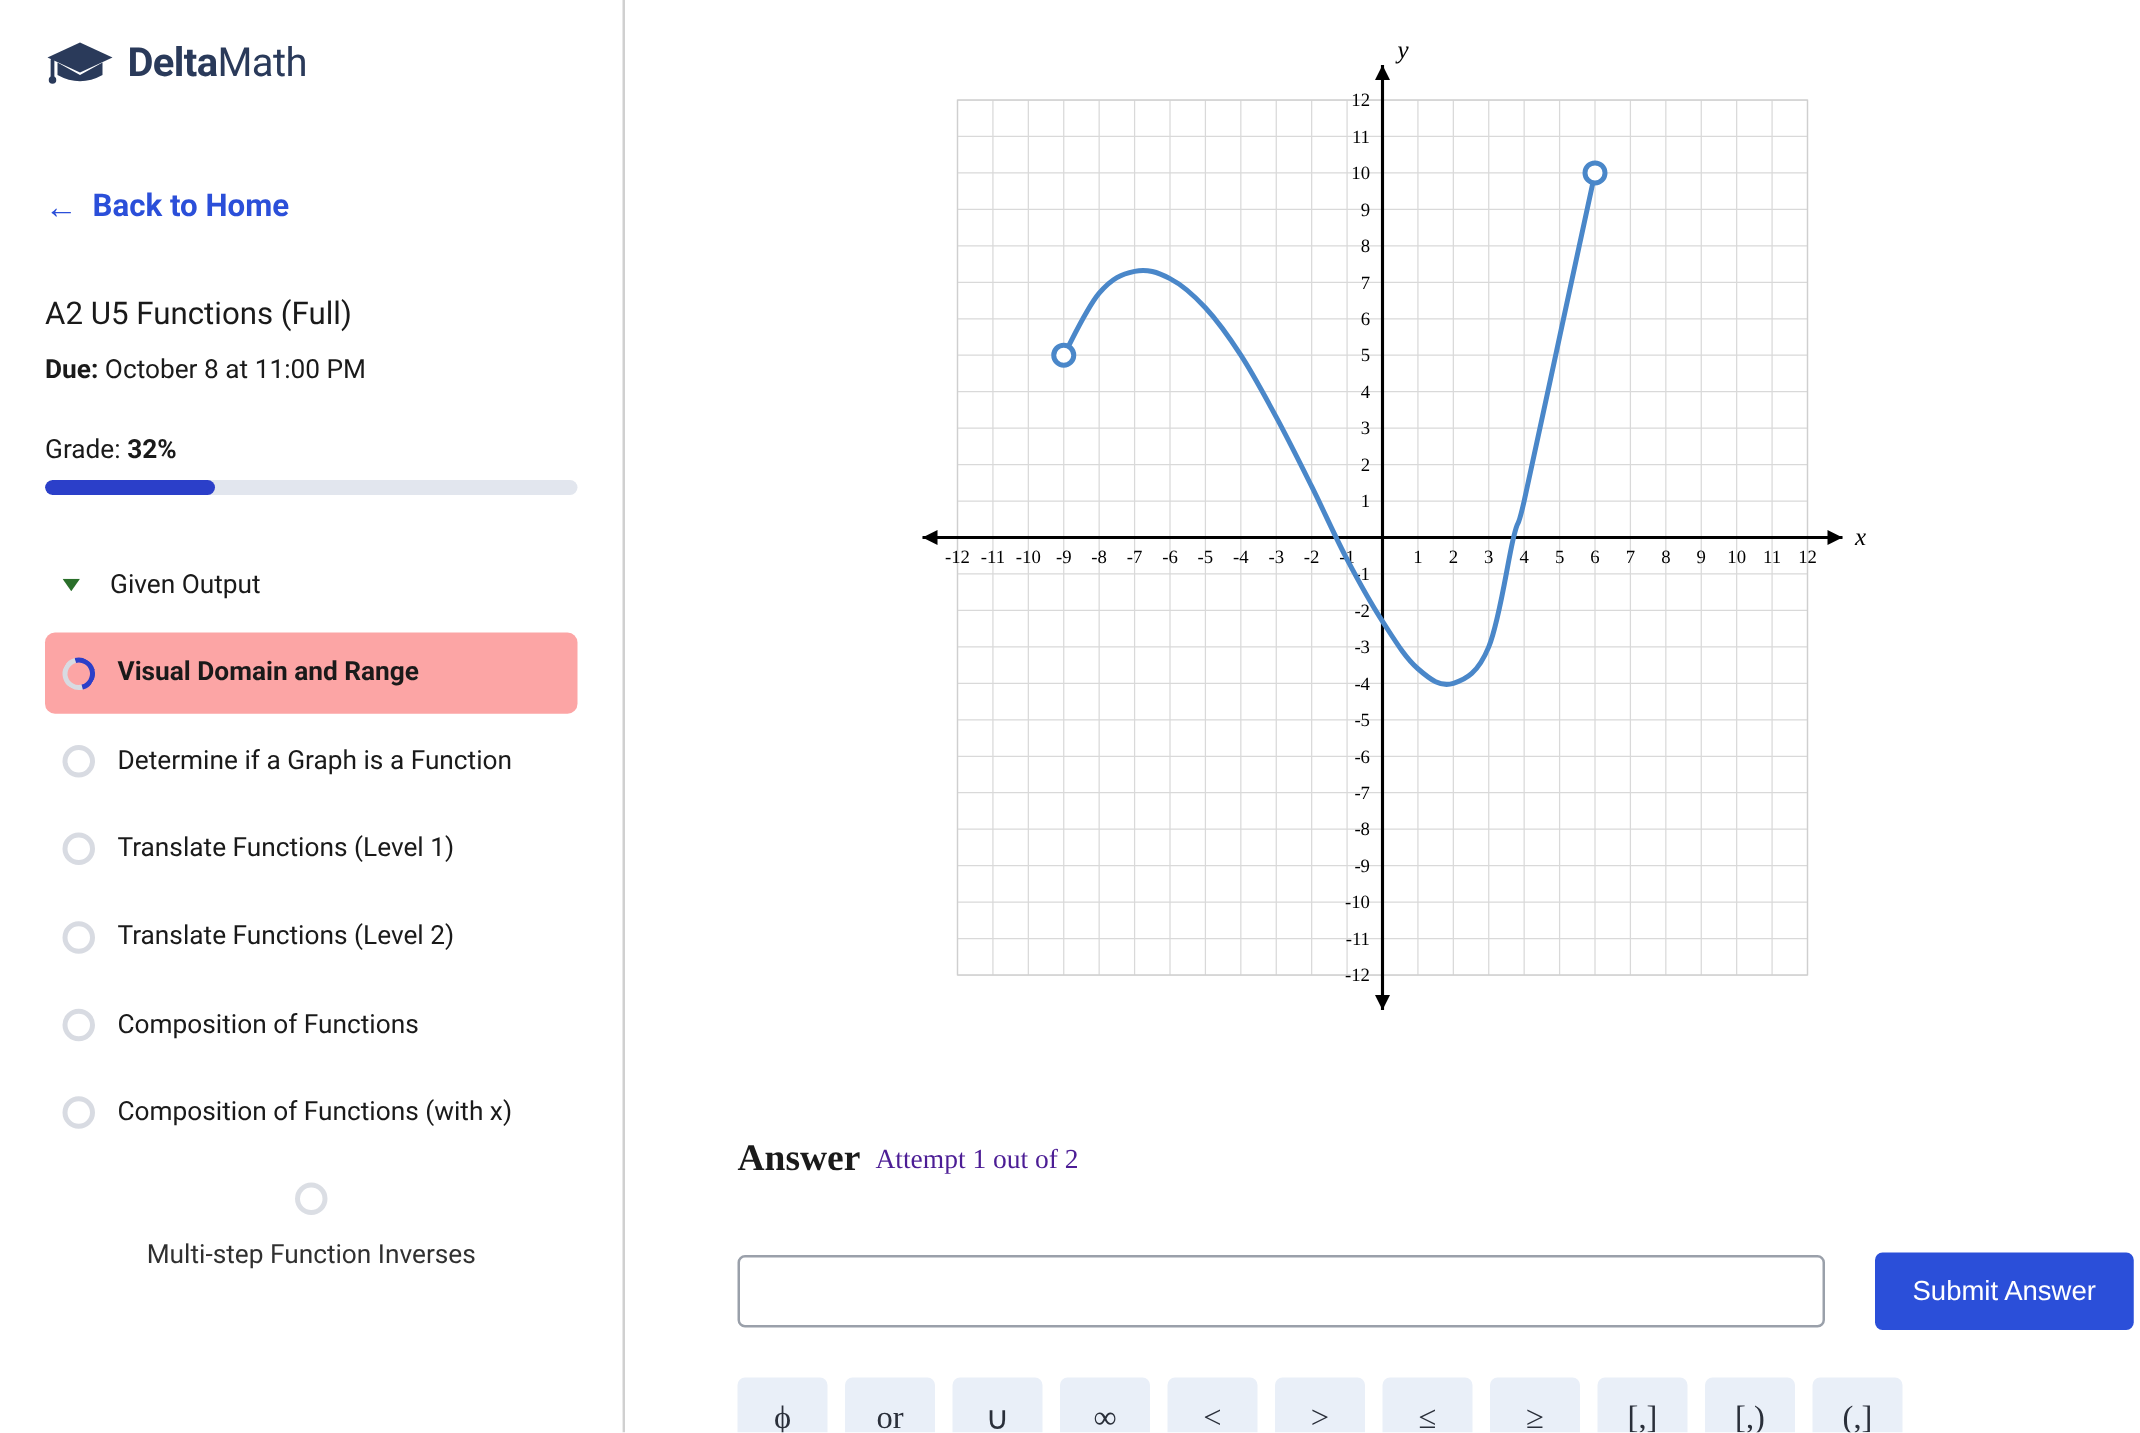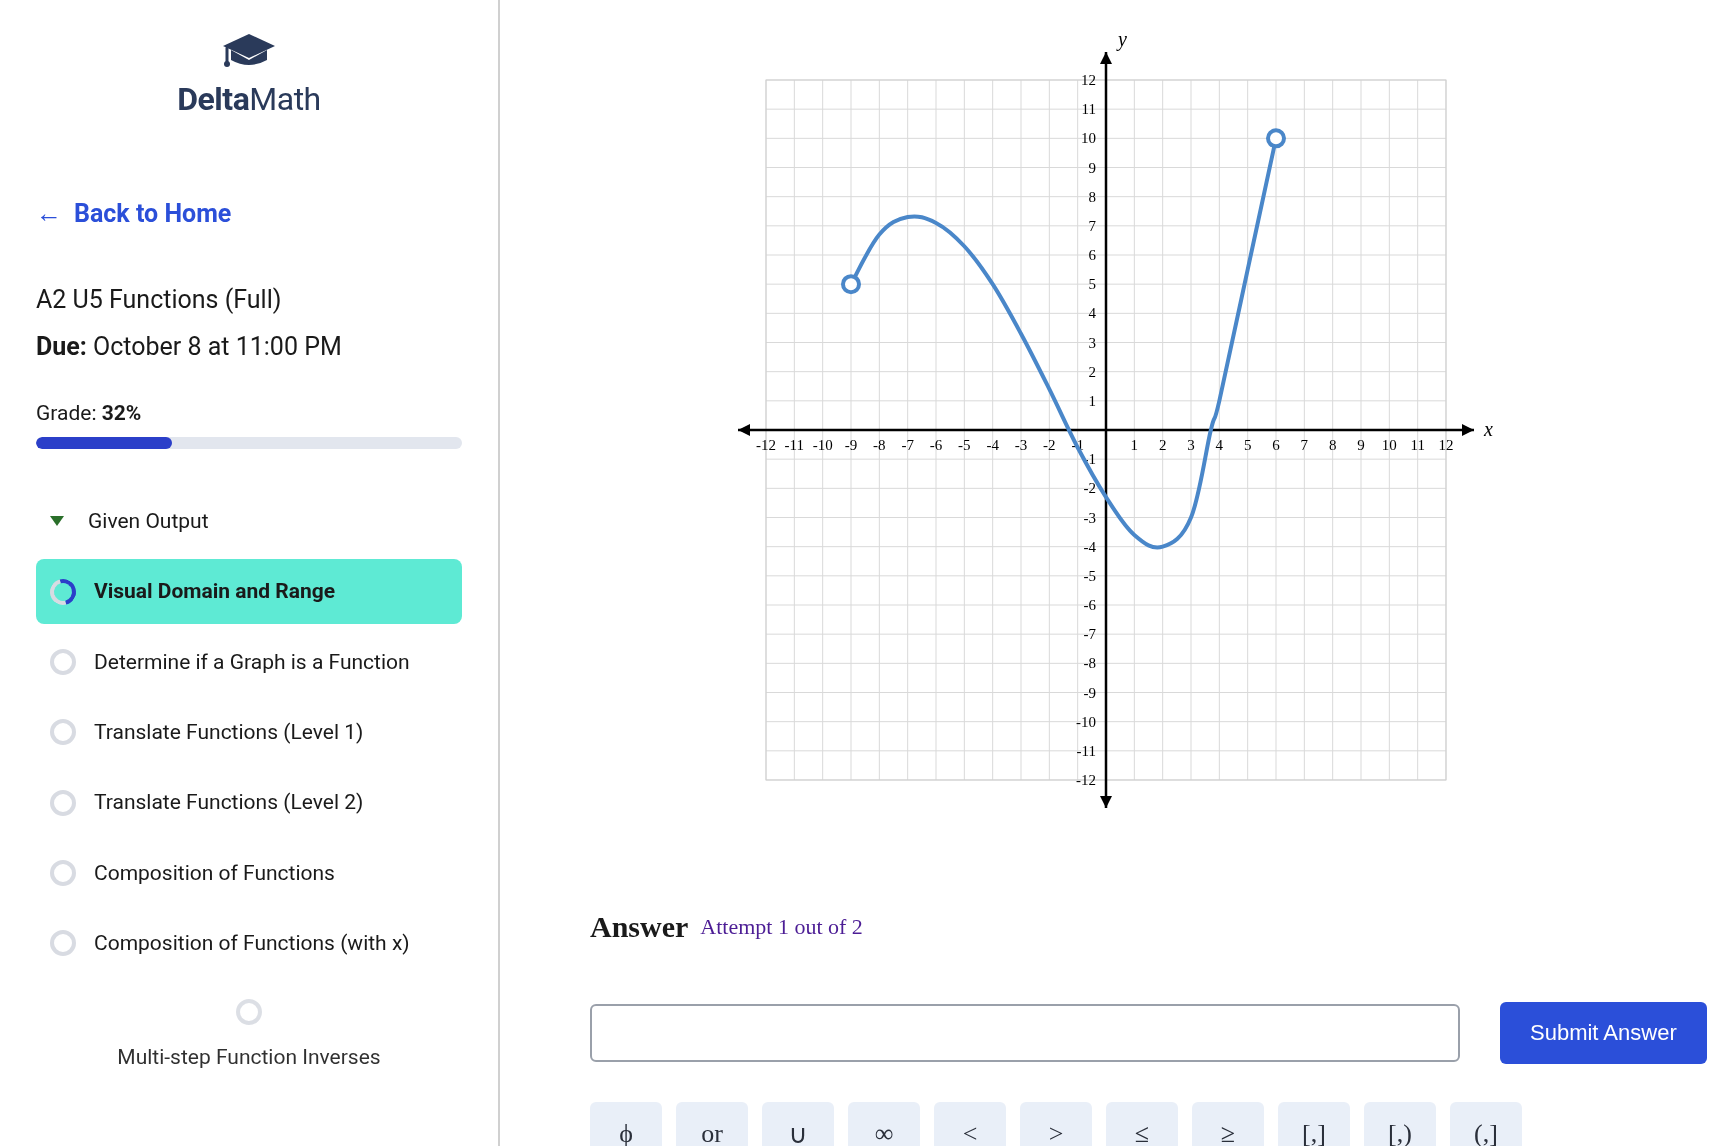--- a/index.html
+++ b/index.html
@@ -18,41 +18,40 @@
     border-right: 2px solid #d0d0d0;
     padding: 30px 36px 0 36px;
     overflow: hidden;
     position: relative;
   }
   .logo-row {
     display: flex;
     align-items: center;
     gap: 10px;
     margin-bottom: 80px;
-    flex-direction: column;
   }
   .logo-icon { width: 56px; height: 40px; }
   .logo-text { font-size: 32px; color: #2a3a5a; letter-spacing: -0.5px; }
   .logo-text .bold { font-weight: 700; }
   .logo-text .light { font-weight: 400; }
 
   .back-link {
     display: flex;
     align-items: center;
     gap: 12px;
     color: #2b4fd9;
     font-size: 25px;
     font-weight: 700;
     margin-bottom: 56px;
     cursor: pointer;
   }
   .back-link .arrow { font-size: 26px; }
 
   .assignment-title { font-size: 25px; font-weight: 400; margin-bottom: 18px; }
-  .due-row { font-size: 25px; margin-bottom: 40px; }
+  .due-row { font-size: 21px; margin-bottom: 40px; }
   .due-row b { font-weight: 700; }
   .grade-row { font-size: 21px; margin-bottom: 12px; }
   .grade-row b { font-weight: 700; }
 
   .progress-bar {
     width: 100%;
     height: 12px;
     background: #e2e6ee;
     border-radius: 6px;
     overflow: hidden;
@@ -69,21 +68,21 @@
     display: flex;
     align-items: center;
     gap: 18px;
     padding: 18px 14px;
     border-radius: 8px;
     font-size: 21px;
     cursor: pointer;
     line-height: 1.35;
   }
   .topic-item.active {
-    background: #5eead4;
+    background: #fca5a5;
     font-weight: 700;
   }
   .topic-item.truncated-bottom { opacity: 0.9; flex-direction: column; }
   .status-circle {
     width: 26px; height: 26px; border-radius: 50%;
     border: 4px solid #d8dbe2;
     flex-shrink: 0;
   }
   .status-circle.spinner {
     border: 4px solid #d8dbe2;

